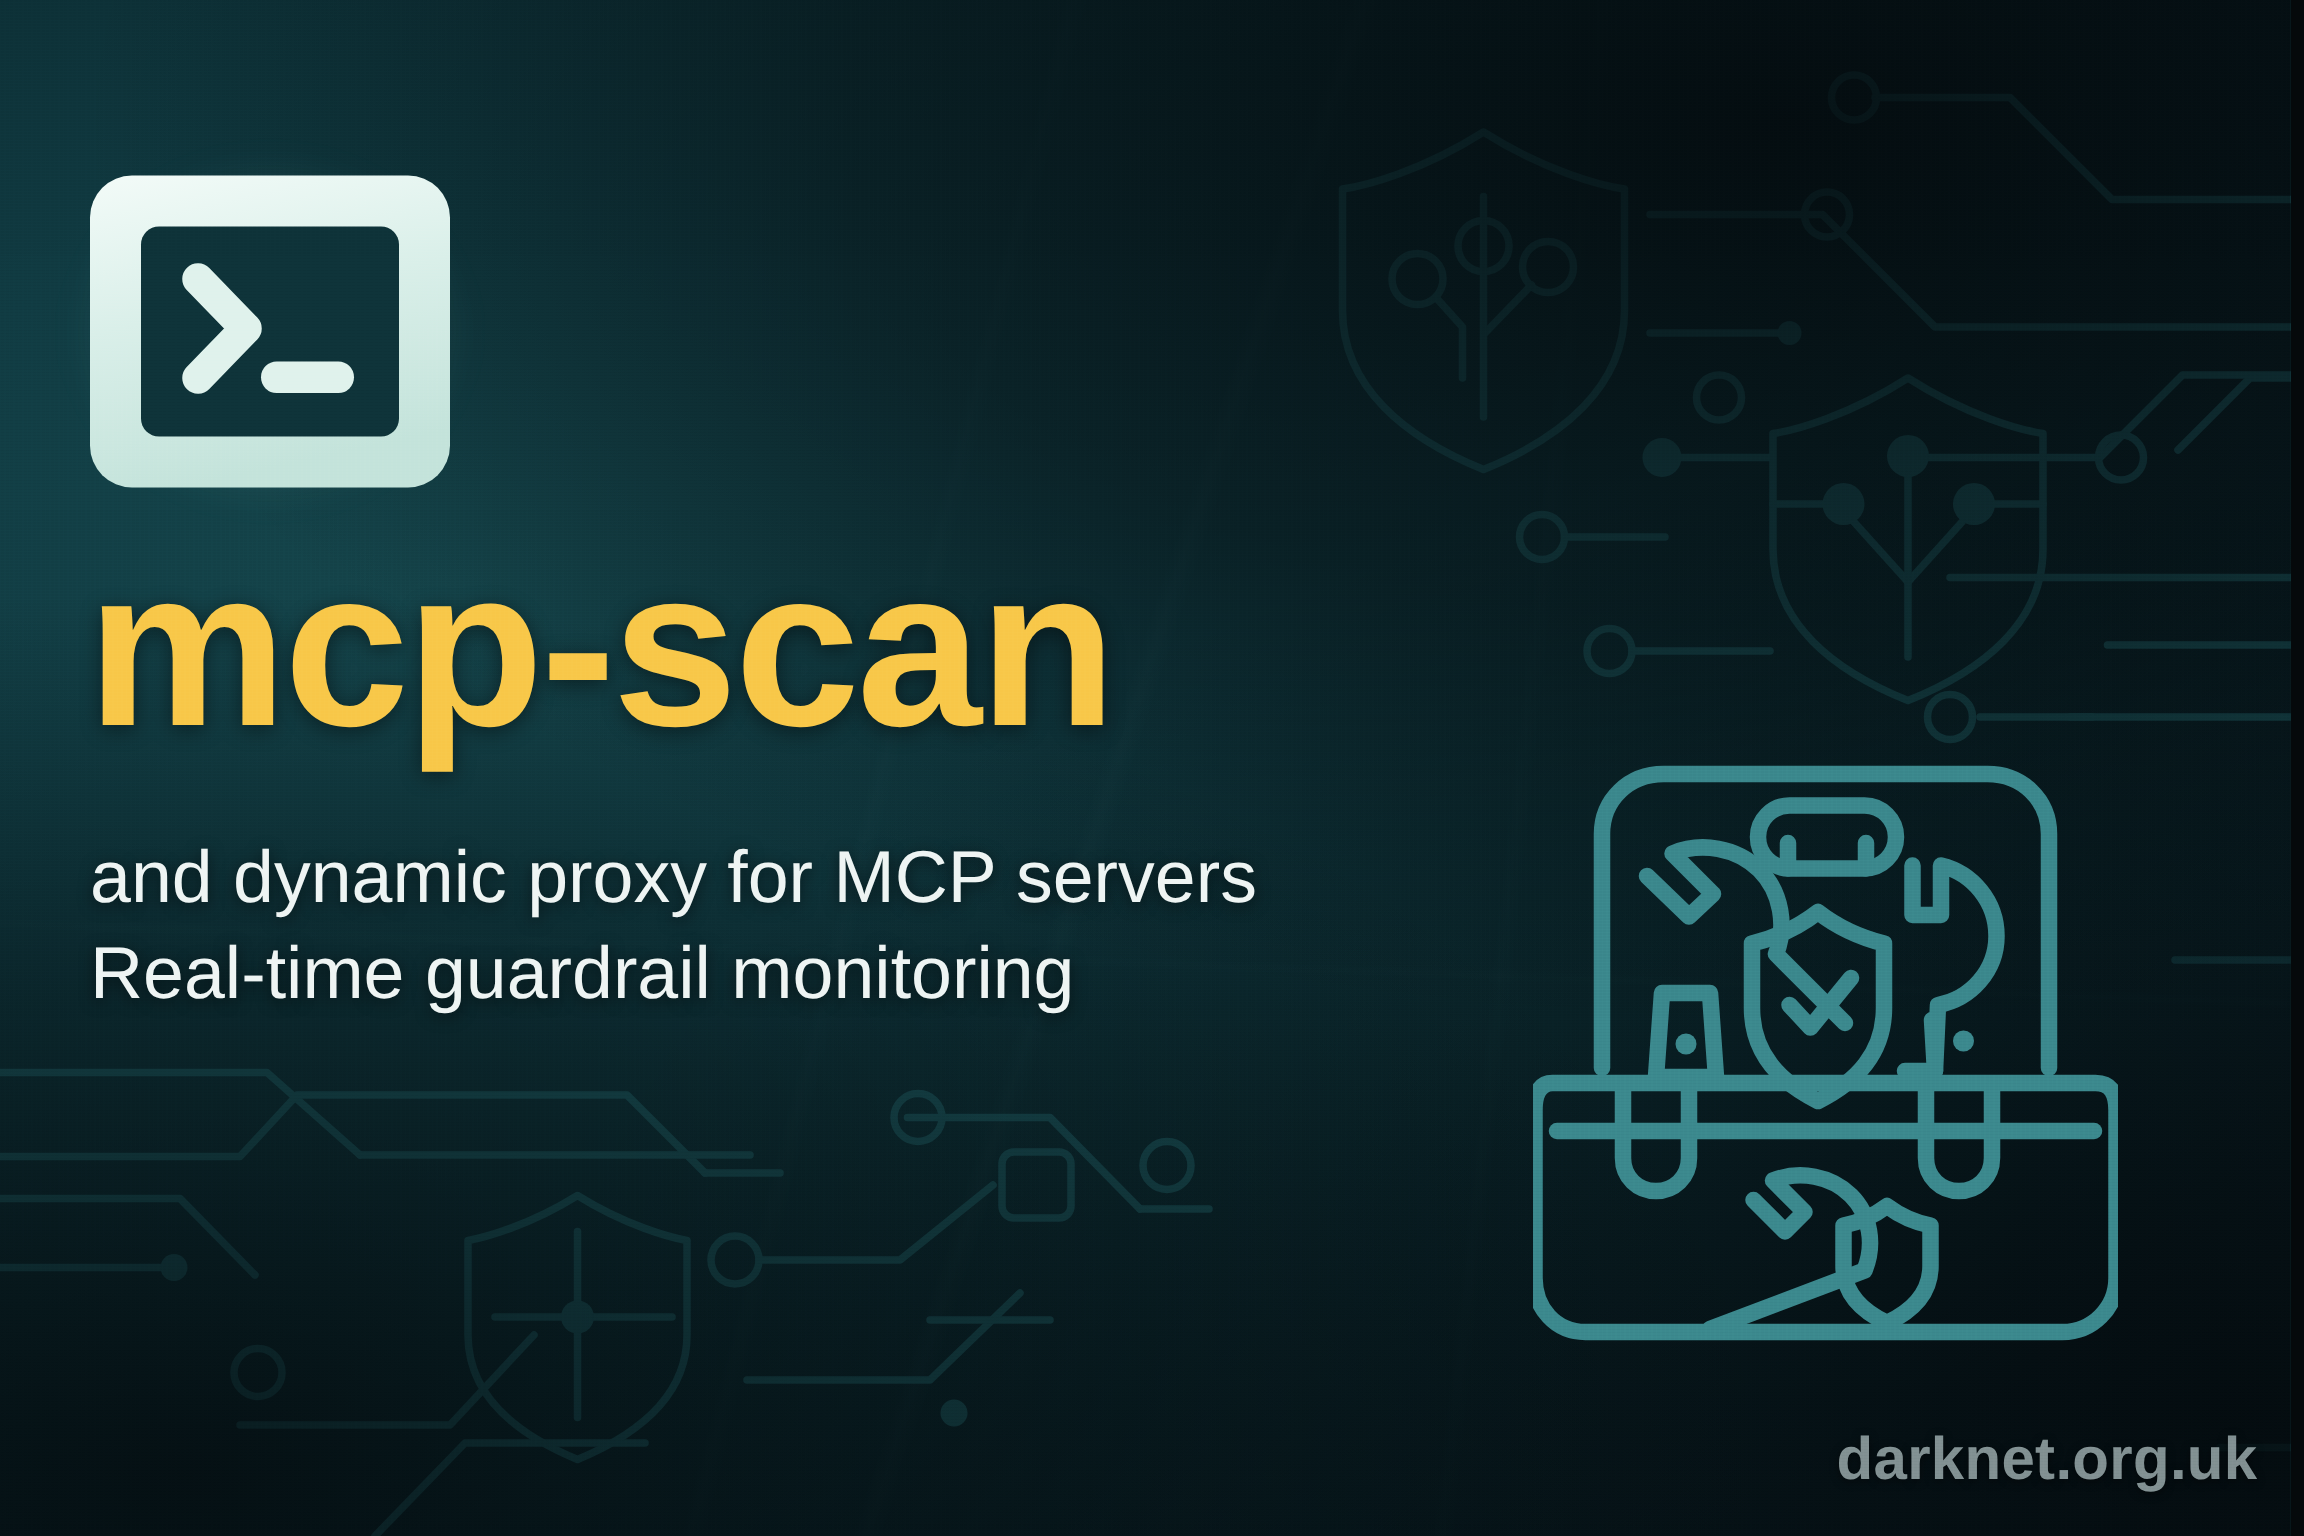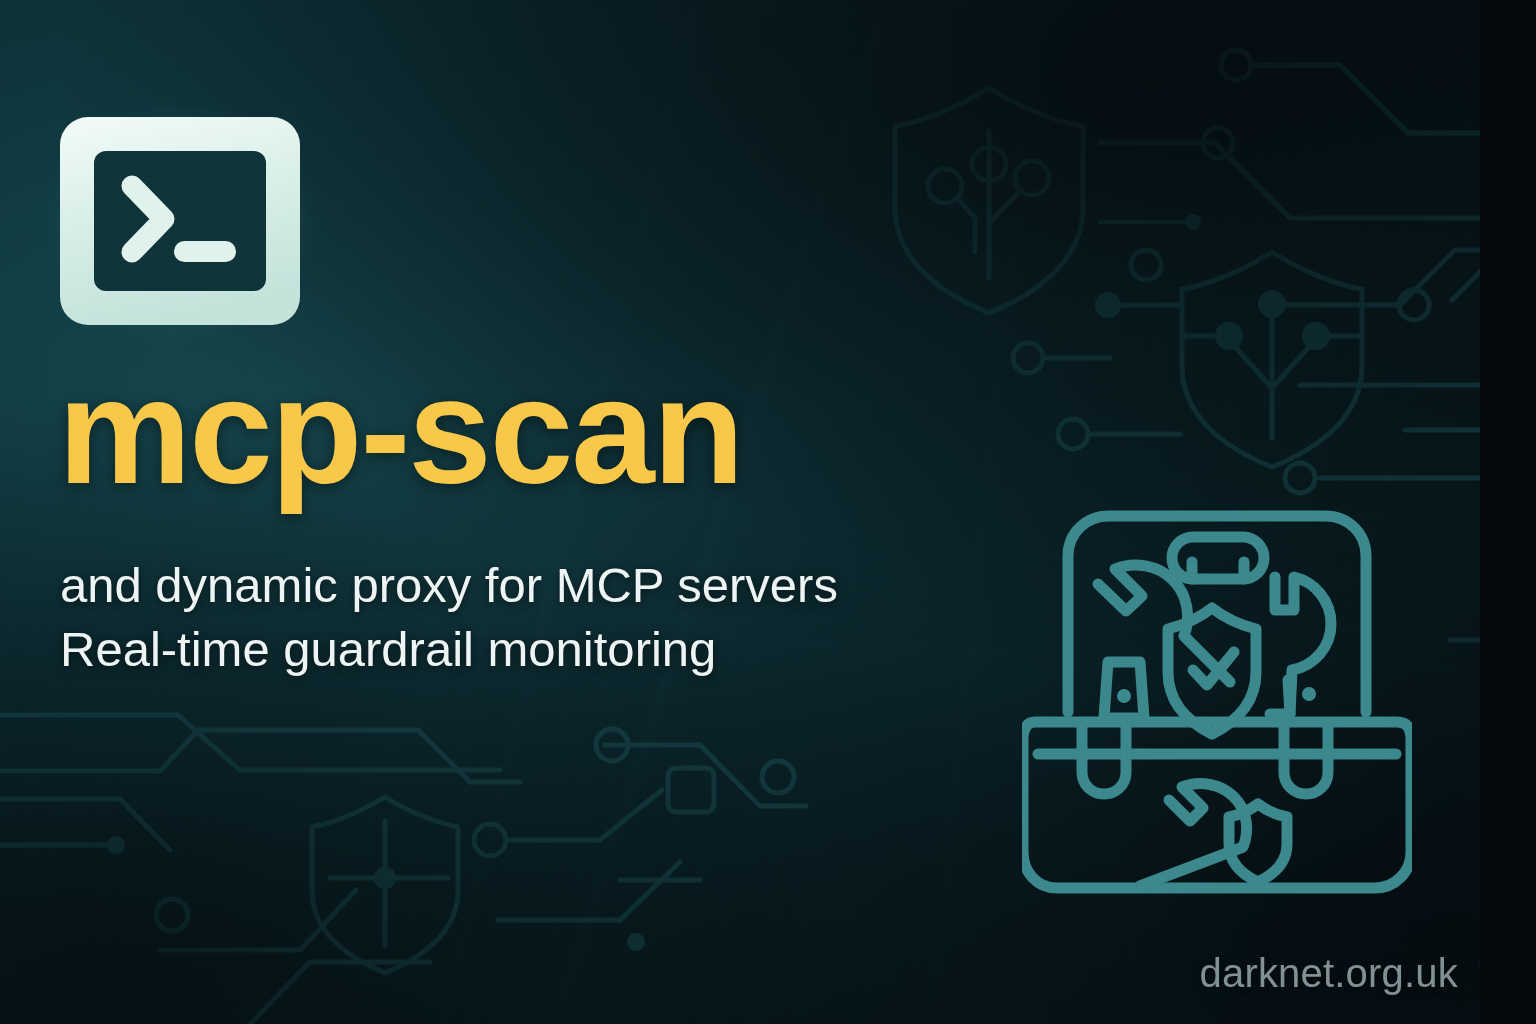--- a/index.html
+++ b/index.html
@@ -7,20 +7,21 @@
     padding: 0;
     background: #05090b;
   }
   #stage {
     position: relative;
     width: 1480px;
     height: 1024px;
     overflow: hidden;
     font-family: "Liberation Sans", sans-serif;
     background: #0b2a2f;
+    padding-left: 47px;
   }
 
   
   .bg-base {
     position: absolute; inset: 0;
     background:
       radial-gradient(130% 110% at 20% 38%, #15454b 0%, #103a41 22%, #0b2b31 45%, #07191f 70%, #050f14 100%);
   }
   .bg-vignette {
     position: absolute; inset: 0;
@@ -86,21 +87,21 @@
     font-weight: 400;
     color: #eef4f3;
     text-shadow: 0 2px 10px rgba(0,0,0,0.55);
   }
   #subtitle span { display: block; white-space: nowrap; }
 
   #watermark {
     position: absolute;
     right: 22px; bottom: 28px;
     font-size: 40px;
-    font-weight: 400;
+    font-weight: 700;
     letter-spacing: .2px;
     color: rgba(176,194,196,0.72);
     text-shadow: 0 1px 6px rgba(0,0,0,0.5);
   }
 
   
   #toolbox-illustration {
     position: absolute;
     left: 1022px; top: 500px;
     width: 390px; height: 410px;

